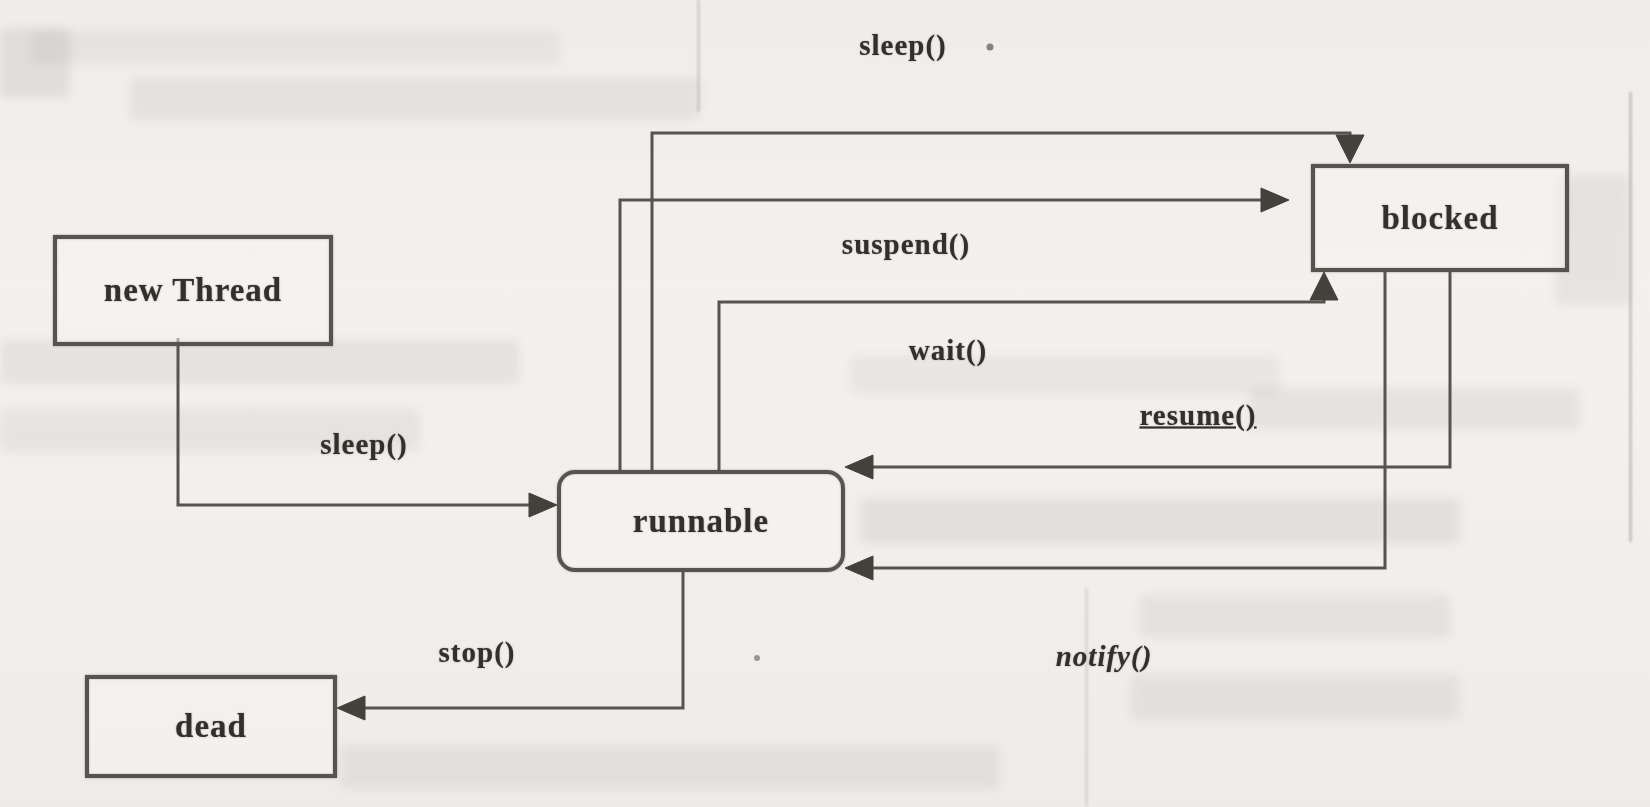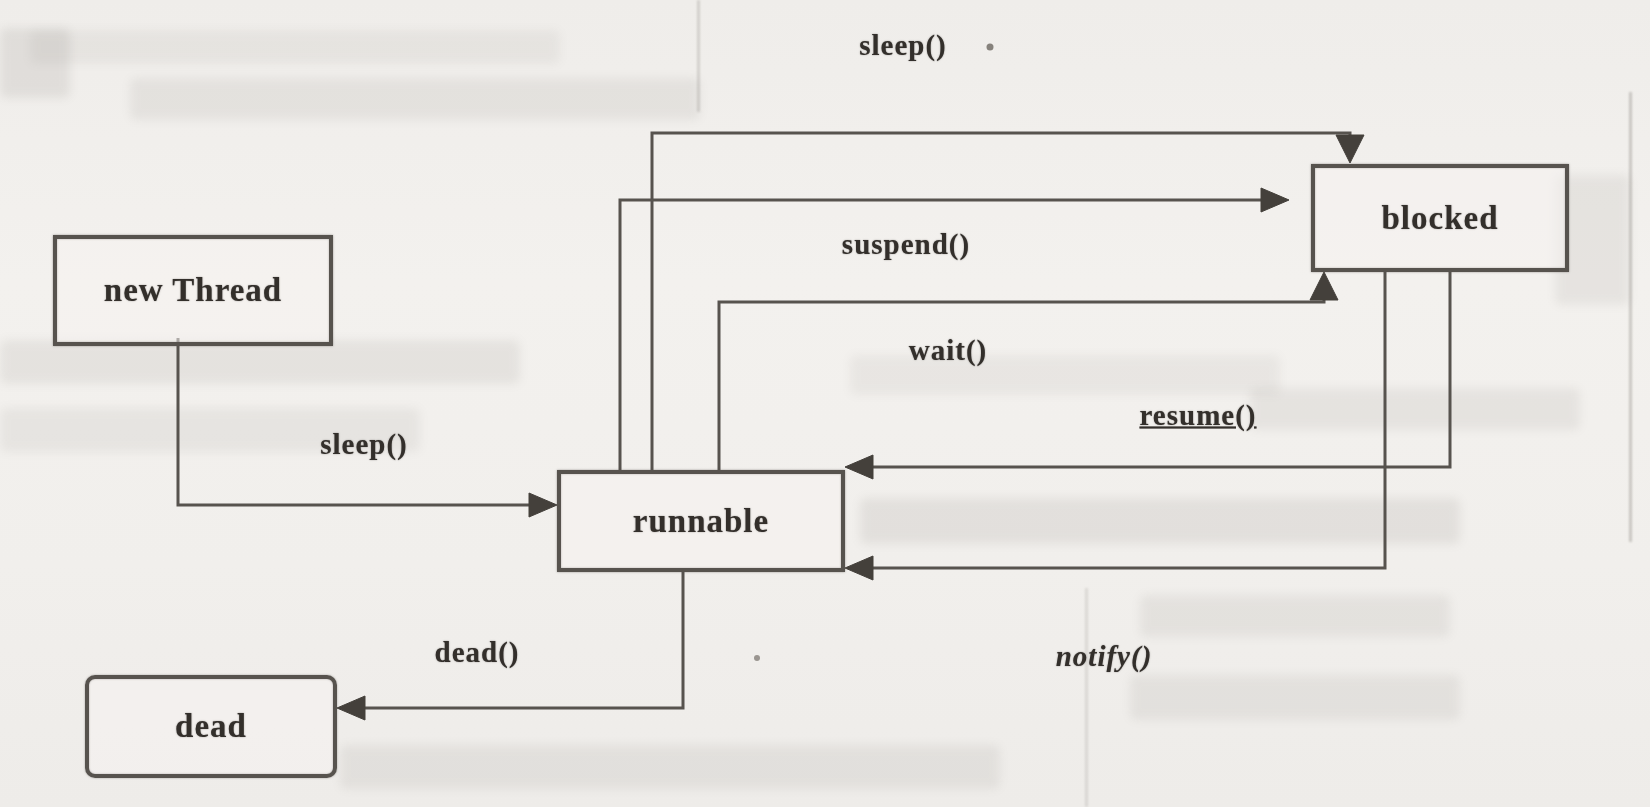--- a/index.html
+++ b/index.html
@@ -131,33 +131,33 @@
     </g>
 
     <circle cx="990" cy="47" r="3.5" fill="#6b6660" opacity="0.8"></circle>
     <circle cx="757" cy="658" r="3" fill="#6b6660" opacity="0.65"></circle>
   </svg>
 
   <div class="node" style="left:53px;top:235px;width:280px;height:111px;">
     <span class="node-label">new Thread</span>
   </div>
 
-  <div class="node" style="left:557px;top:470px;width:288px;height:102px;">
+  <div class="node" style="left:557px;top:470px;width:288px;height:102px;border-radius:18px;">
     <span class="node-label">runnable</span>
   </div>
 
   <div class="node" style="left:1311px;top:164px;width:258px;height:108px;">
     <span class="node-label">blocked</span>
   </div>
 
-  <div class="node" style="left:85px;top:675px;width:252px;height:103px;border-radius:10px;">
+  <div class="node" style="left:85px;top:675px;width:252px;height:103px;">
     <span class="node-label">dead</span>
   </div>
 
   <div class="edge-label" style="left:364px;top:444px;">sleep()</div>
   <div class="edge-label" style="left:903px;top:45px;">sleep()</div>
   <div class="edge-label" style="left:906px;top:244px;text-align:right;">suspend()</div>
   <div class="edge-label" style="left:948px;top:350px;">wait()</div>
   <div class="edge-label" style="left:1198px;top:415px;text-decoration:underline;">resume()</div>
   <div class="edge-label" style="left:1104px;top:656px;font-style:italic;">notify()</div>
-  <div class="edge-label" style="left:477px;top:652px;">dead()</div>
+  <div class="edge-label" style="left:477px;top:652px;">stop()</div>
 
 </div>
 
 </body></html>

